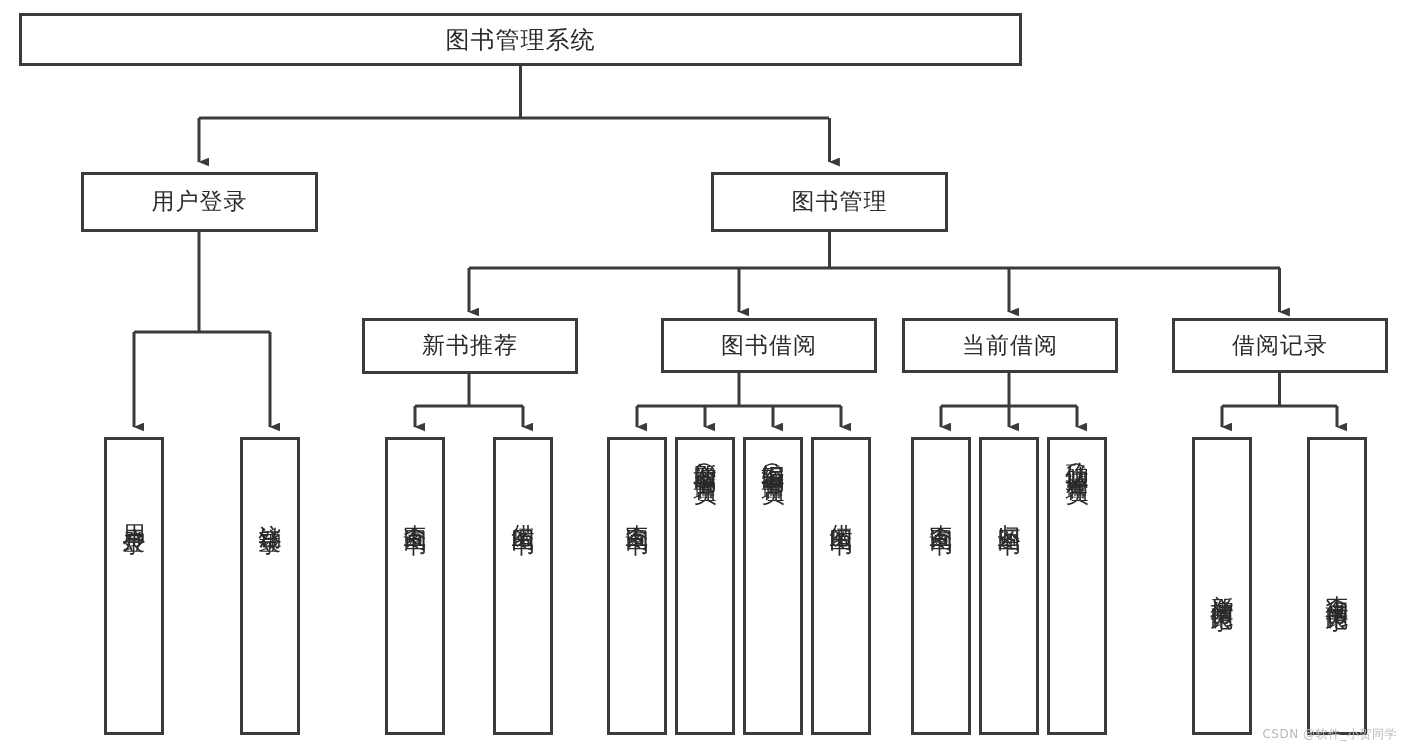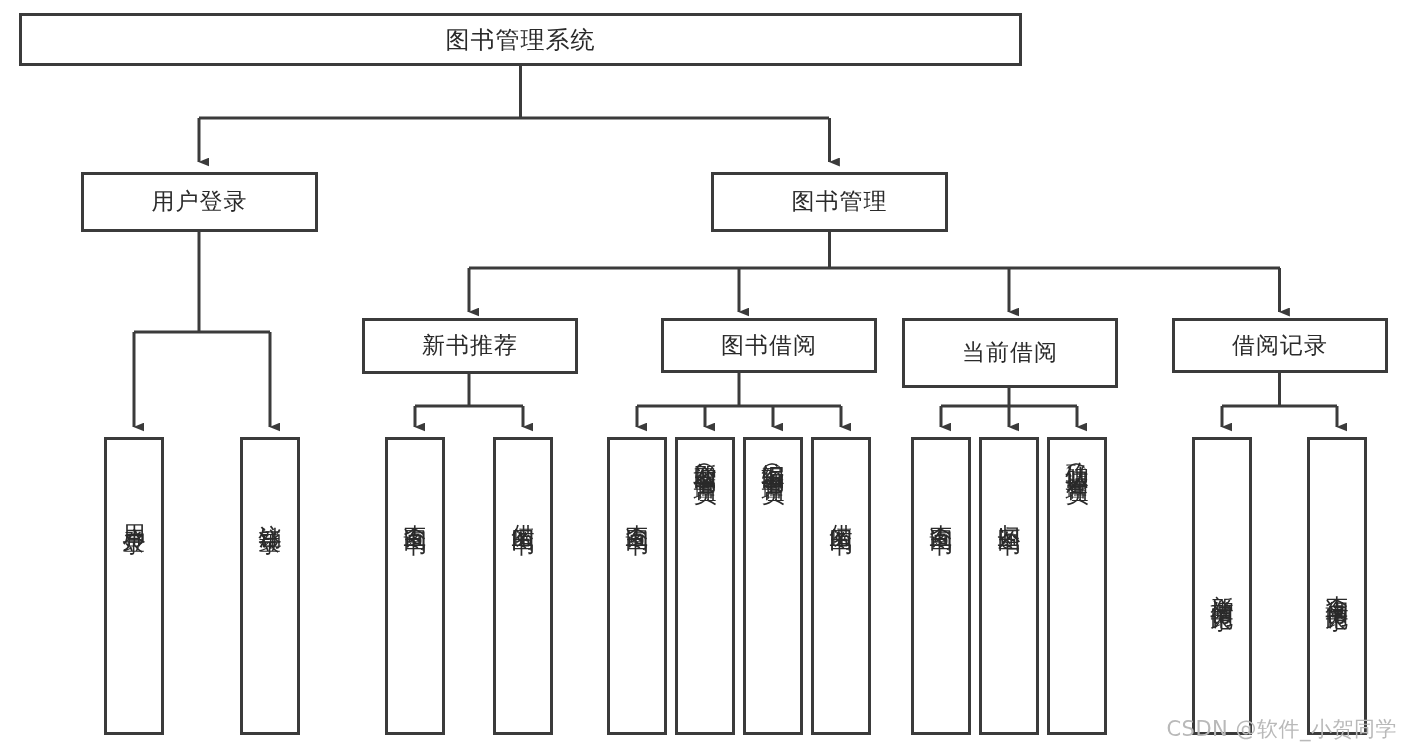--- a/index.html
+++ b/index.html
@@ -59,21 +59,21 @@
     white-space: nowrap;
     display: block;
   }
   .leaf-mid .vtext {
     padding-top: 62px;
   }
   .watermark {
     position: absolute;
     right: 8px;
     bottom: 4px;
-    font-size: 21px;
+    font-size: 12px;
     color: #b9b9b9;
     letter-spacing: 0.5px;
     z-index: 9;
     white-space: nowrap;
   }
 </style>
 </head>
 <body>
 
 <div id="canvas">
@@ -141,21 +141,21 @@
   </div>
 
   <div class="node node-h" style="left:362px; top:318px; width:216px; height:56px;">
     <span>新书推荐</span>
   </div>
 
   <div class="node node-h" style="left:632px; top:318px; width:216px; height:55px;margin-left:29px;">
     <span>图书借阅</span>
   </div>
 
-  <div class="node node-h" style="left:902px; top:318px; width:216px; height:70px;">
+  <div class="node node-h" style="left:902px; top:318px; width:216px; height:55px;">
     <span>当前借阅</span>
   </div>
 
   <div class="node node-h" style="left:1172px; top:318px; width:216px; height:55px;">
     <span>借阅记录</span>
   </div>
 
   <div class="node node-leaf leaf-mid" style="left:104px; top:437px; width:60px; height:298px;">
     <span class="vtext">用户登录</span>
   </div>

